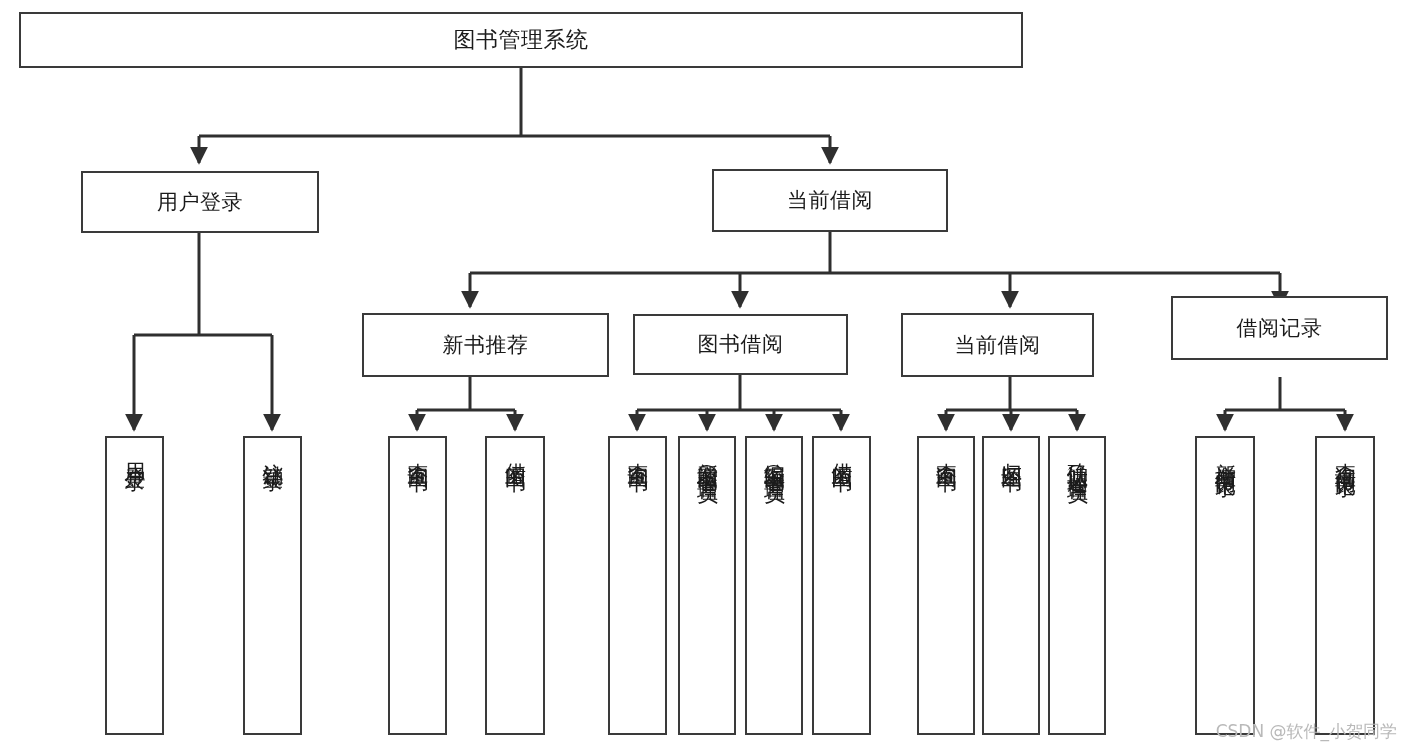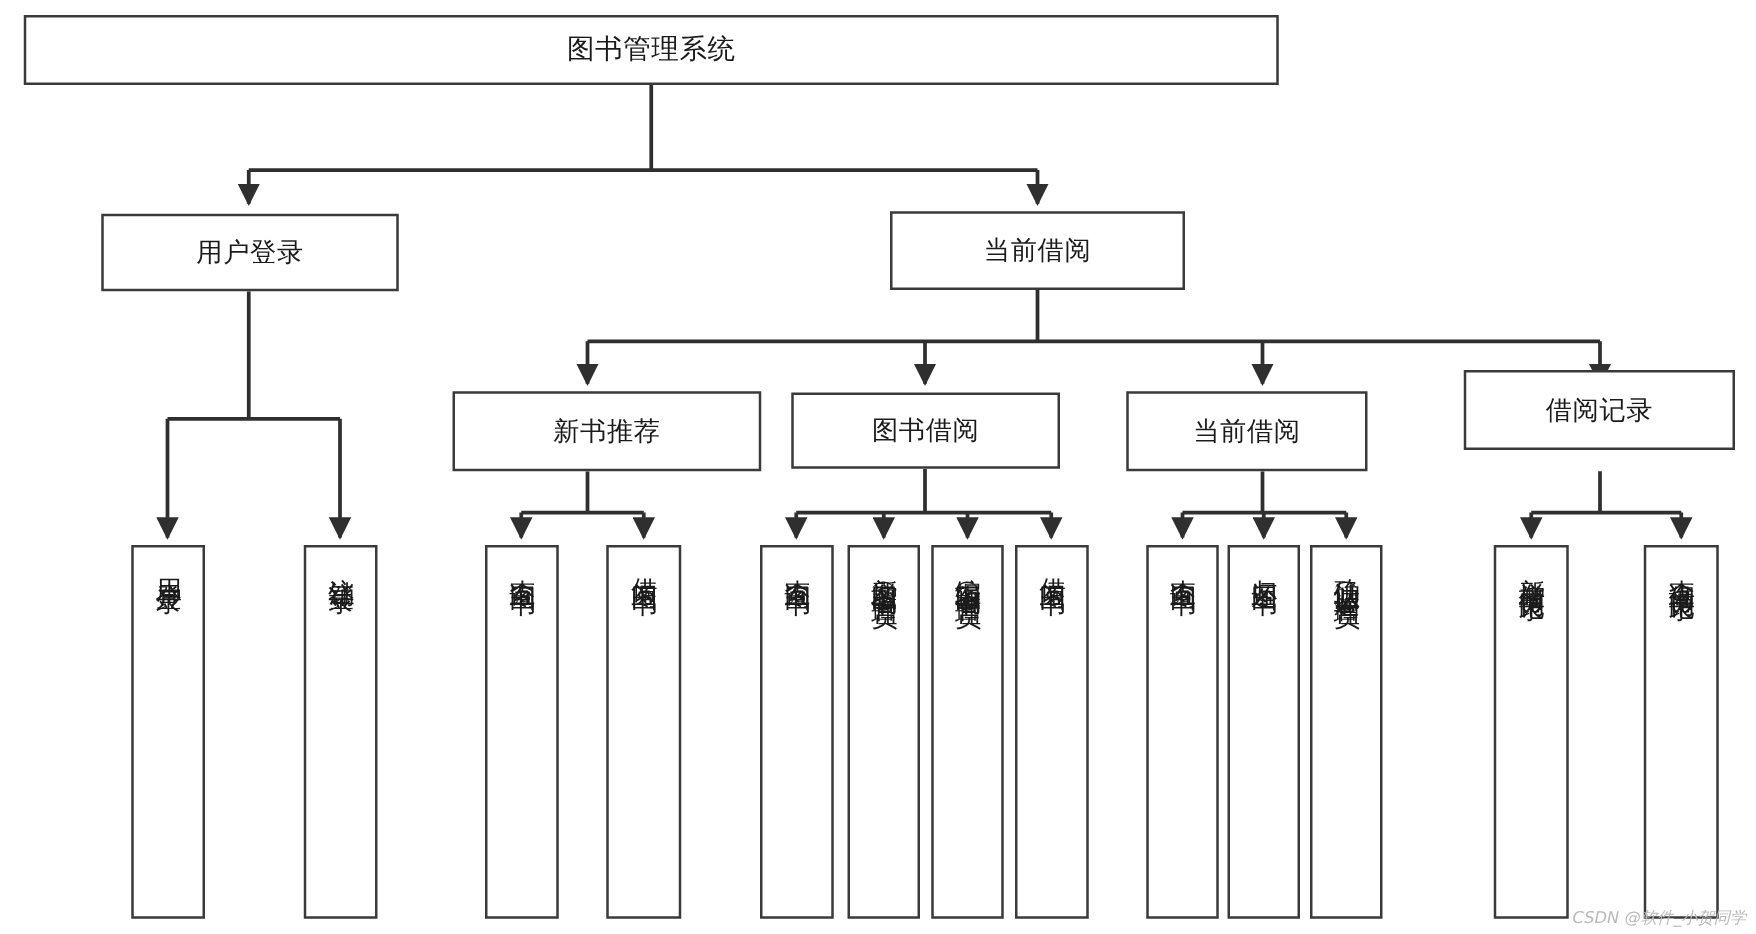--- a/index.html
+++ b/index.html
@@ -58,26 +58,25 @@
     writing-mode: vertical-rl;
     text-orientation: upright;
     font-size: 21px;
     letter-spacing: 3px;
     line-height: 1;
   }
   #watermark {
     position: absolute;
     right: 8px;
     bottom: 4px;
-    font-size: 13px;
+    font-size: 17px;
     color: #b9b9b9;
     z-index: 8;
     white-space: nowrap;
     font-family: "DejaVu Sans", "Liberation Sans", sans-serif;
-    font-style: italic;
   }
 </style>
 </head>
 <body>
 
 <div id="canvas">
 
   <svg id="edges" viewBox="0 0 1405 747" xmlns="http://www.w3.org/2000/svg">
     <defs>
       <marker id="arrow" viewBox="0 0 10 10" refX="9" refY="5" markerWidth="6" markerHeight="6" orient="auto-start-reverse">

